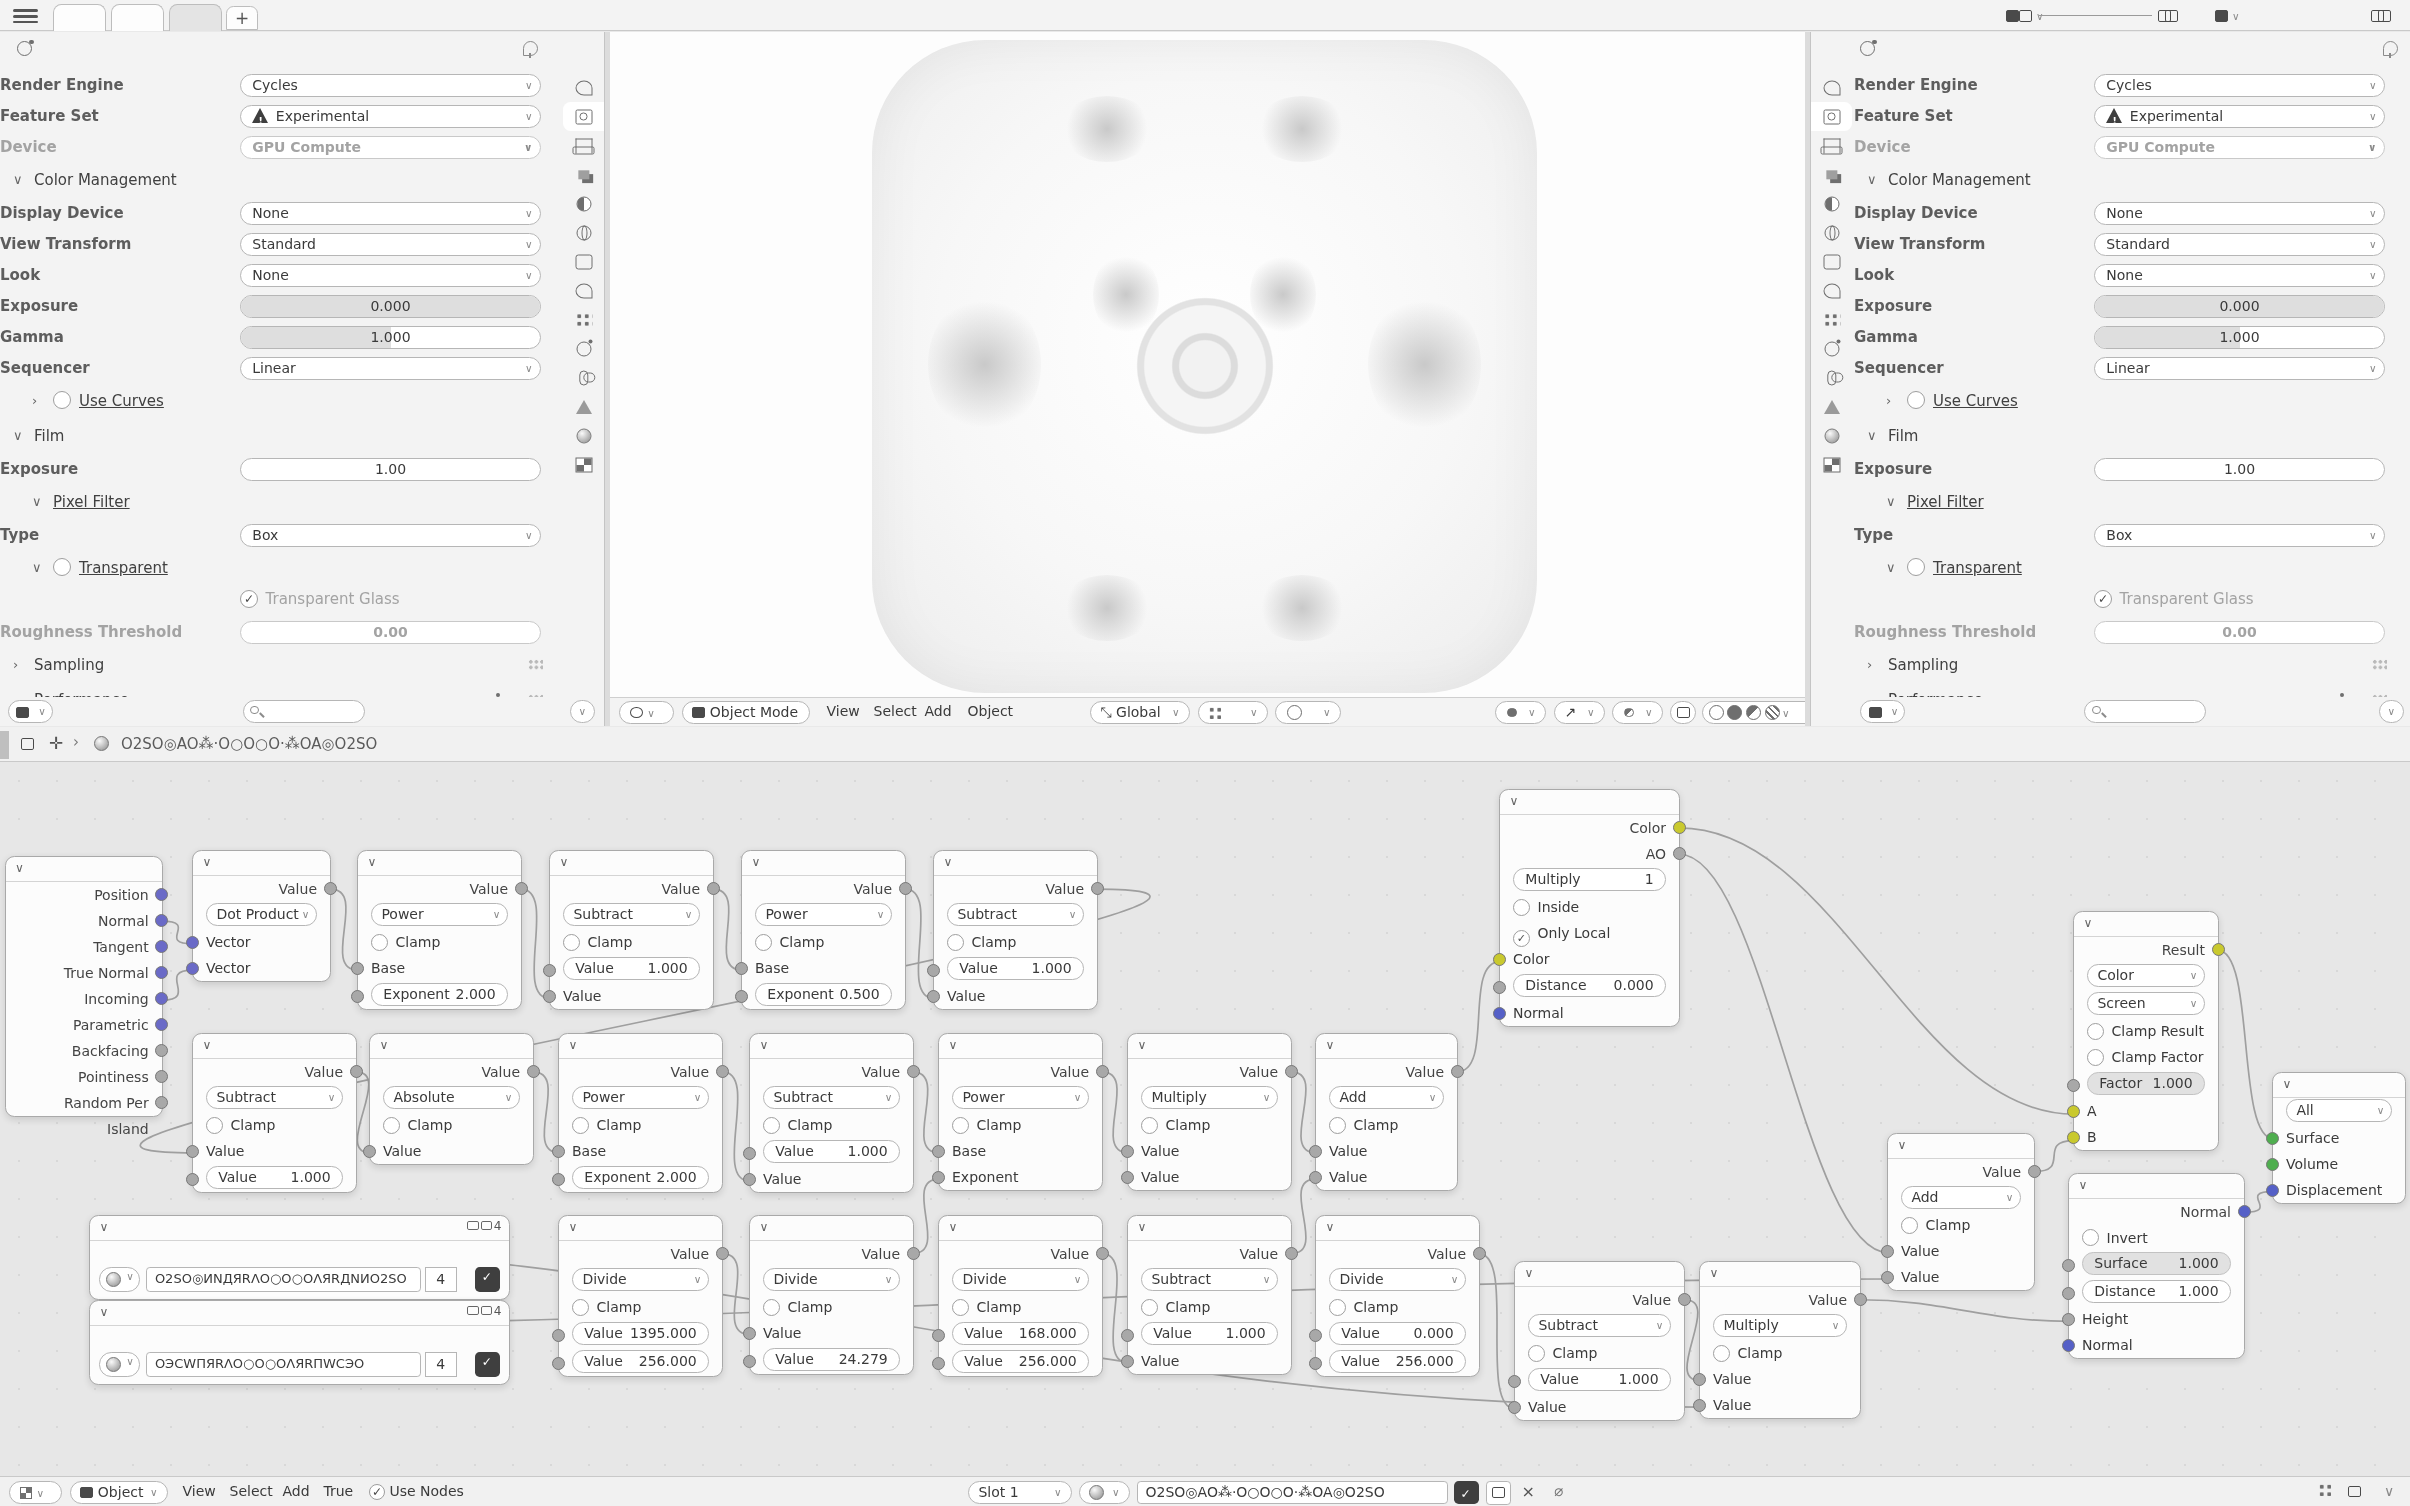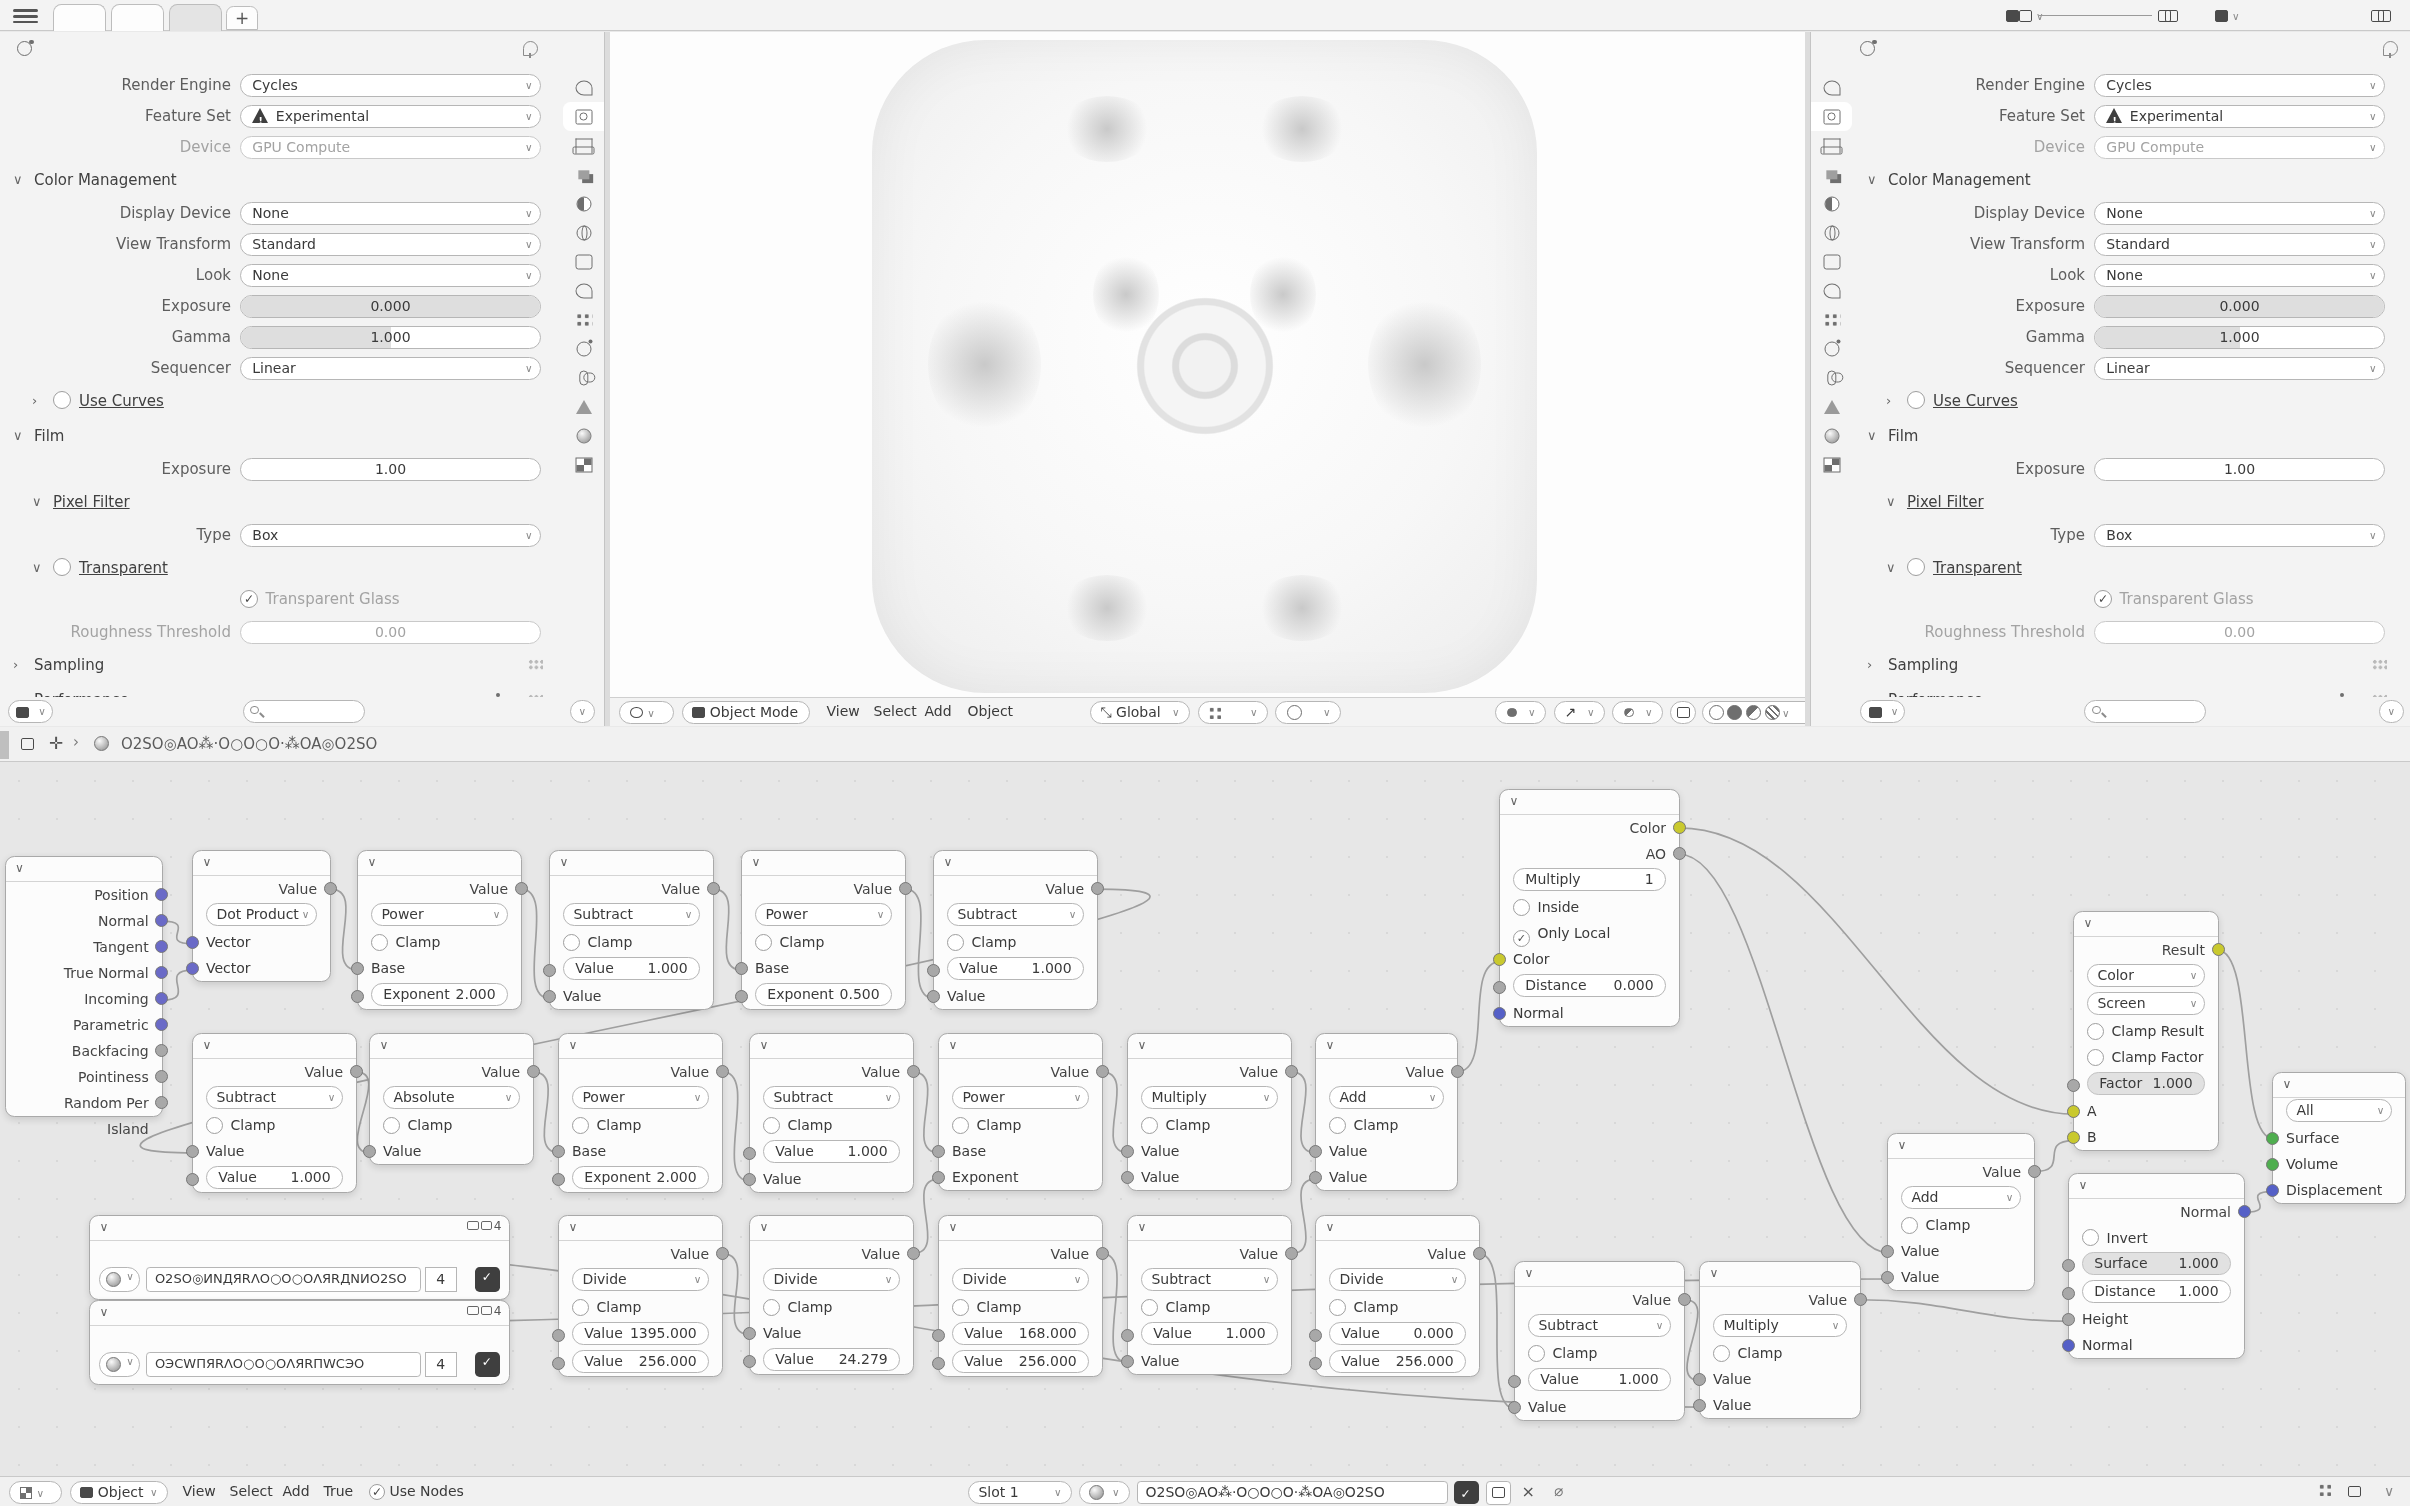--- a/index.html
+++ b/index.html
@@ -29,30 +29,30 @@
   #viewport    { left:610px; top:32px; width:1195px; height:694px; background:#fdfdfd; overflow:hidden;}
   .vdiv { top:32px; width:6.6px; height:694px; background:#dcdcdc; border-left:0.9px solid #c4c4c4; border-right:0.9px solid #c4c4c4;}
 
   .props-head { position:absolute; top:0; left:0; right:0; height:34px; }
   .phead-ico { position:absolute; top:7.5px; width:21px; height:19px; }
   .pin { position:absolute; top:8.5px; width:15px; height:15px; border:1.9px solid #8a8a8a; border-radius:50% 50% 50% 0; transform:rotate(0deg); }
   .pin::after{ content:""; position:absolute; left:4.7px; top:11.3px; width:1.9px; height:5.6px; background:#8a8a8a;}
 
   .prows { position:absolute; top:38px; }
   .prow { position:relative; height:31px; }
-  .prow .plabel { position:absolute; left:0; width:231px; text-align:right; font-size:15px; color:#5d5d5d; line-height:31px; }
+  .prow .plabel { position:absolute; left:0; width:231px; text-align:left; font-size:15px; color:#5d5d5d; line-height:31px;font-weight:bold; }
   .prow .pfield { position:absolute; left:240px; right:15px; top:3.8px; height:23.5px; }
   .pill { position:relative; width:100%; height:100%; background:#fff; border:0.9px solid #b6b6b6; border-radius:12.2px;
       font-size:14px; line-height:21.7px; padding:0 11.3px; color:#3a3a3a; overflow:hidden;}
   .pill .pchev { position:absolute; right:7.5px; top:0; line-height:21.7px; }
   .pill.center { text-align:center; }
   .pill .fillbar { position:absolute; left:0; top:0; bottom:0; background:#dedede; }
   .pill .ptxt { position:relative; }
   .dim, .dim .ptxt { color:#a3a3a3 !important; }
-  .dim.pill { border-color:#c9c9c9; }
+  .dim.pill { border-color:#c9c9c9;font-weight:bold; }
   .sectionrow { position:relative; height:35px; font-size:15px; color:#404040; }
   .sectionrow .schev { position:absolute; left:13px; top:8.5px; color:#666; font-size:13px;}
   .sectionrow .stitle { position:absolute; left:34px; top:7.5px; }
   .sectionrow.sub .schev{ left:32px;} .sectionrow.sub .stitle{ left:53px;text-decoration:underline; }
   .grip { position:absolute; right:13px; top:11.3px; width:15px; height:11.3px;
      background-image:radial-gradient(circle,#b9b9b9 1.5px,transparent 1.7px); background-size:5.6px 5.6px; }
   .menu-ico { position:absolute; right:41px; top:7.5px; width:19px; height:17px; }
   .menu-ico::before{ content:""; position:absolute; left:0; top:2.8px; width:3.8px; height:3.8px; background:#6f6f6f; border-radius:50%; box-shadow:0 5.6px 0 #6f6f6f,0 11.3px 0 #6f6f6f;}
   .ccheck { display:inline-block; width:18px; height:18px; border:0.9px solid #9e9e9e; border-radius:50%;
      background:#fff; vertical-align:middle; text-align:center; line-height:17px; font-size:12.2px; color:#4a4a4a; }

